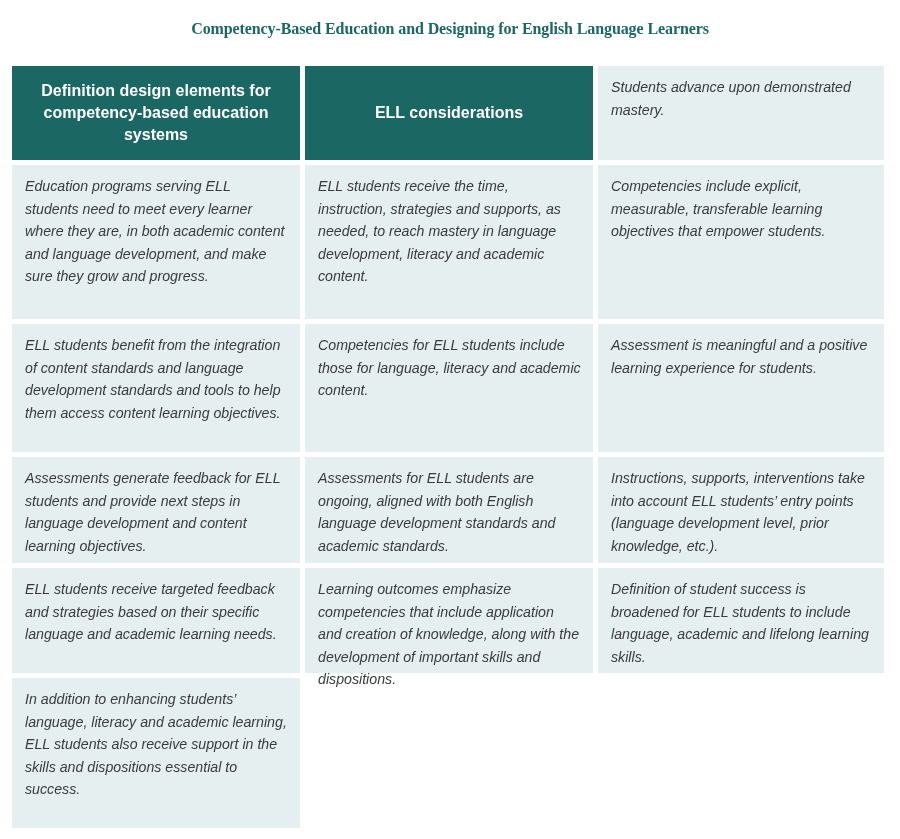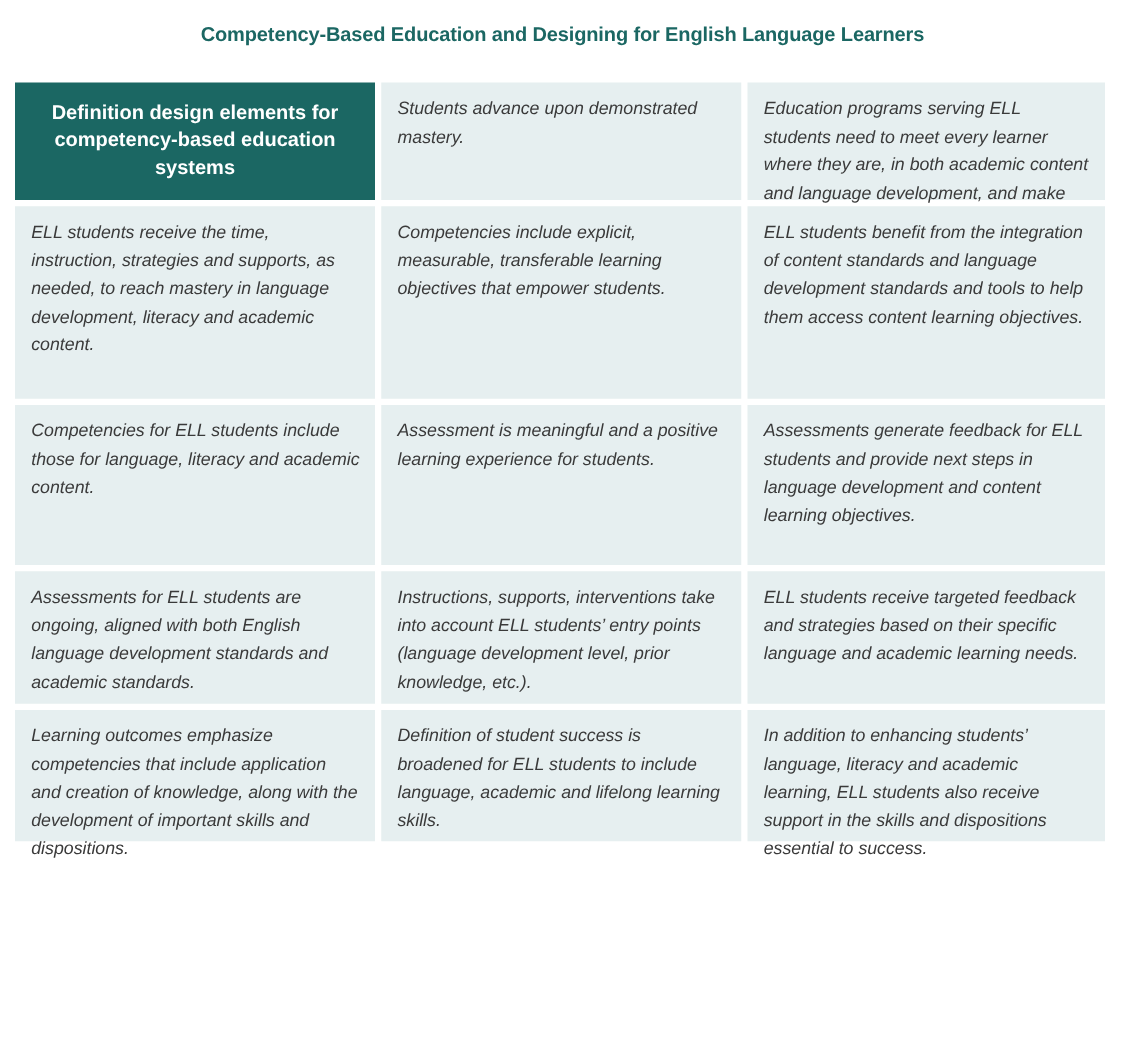--- a/index.html
+++ b/index.html
@@ -1,19 +1,19 @@
 <!DOCTYPE html>
 <html><head>
 <meta charset="utf-8">
 <style>
   html, body { margin: 0; padding: 0; background: #ffffff; }
   body { width: 900px; height: 839px; position: relative; overflow: hidden; font-family: "Liberation Sans", sans-serif; }
   .title {
     position: absolute; left: 0; top: 20px; width: 900px; text-align: center;
-    font-family: Liberation Sans, sans-serif; font-weight: bold; font-size: 16px;
+    font-family: Liberation Serif, serif; font-weight: bold; font-size: 16px;
     color: #1b6763; letter-spacing: -0.1px;
   }
   .grid {
     position: absolute; left: 12px; top: 66px; width: 868px;
     display: grid;
     grid-template-columns: 288px 288px 286px;
     column-gap: 5px; row-gap: 5px;
     grid-template-rows: 94px 154px 128px 106px 105px 150px;
   }
   .hcell {
@@ -26,20 +26,21 @@
     padding: 10px 12px 0 13px; box-sizing: border-box; font-style: italic;
   }
 </style>
 </head>
 <body>
 
 <div class="title">Competency-Based Education and Designing for English Language Learners</div>
 
 <div class="grid">
   <div class="hcell">Definition design elements for competency-based education systems</div>
+  <div class="hcell">ELL considerations</div>
 
   <div class="cell">Students advance upon demonstrated mastery.</div>
   <div class="cell">Education programs serving ELL students need to meet every learner where they are, in both academic content and language development, and make sure they grow and progress.</div>
   <div class="cell">ELL students receive the time, instruction, strategies and supports, as needed, to reach mastery in language development, literacy and academic content.</div>
 
   <div class="cell">Competencies include explicit, measurable, transferable learning objectives that empower students.</div>
   <div class="cell">ELL students benefit from the integration of content standards and language development standards and tools to help them access content learning objectives.</div>
   <div class="cell">Competencies for ELL students include those for language, literacy and academic content.</div>
 
   <div class="cell">Assessment is meaningful and a positive learning experience for students.</div>

